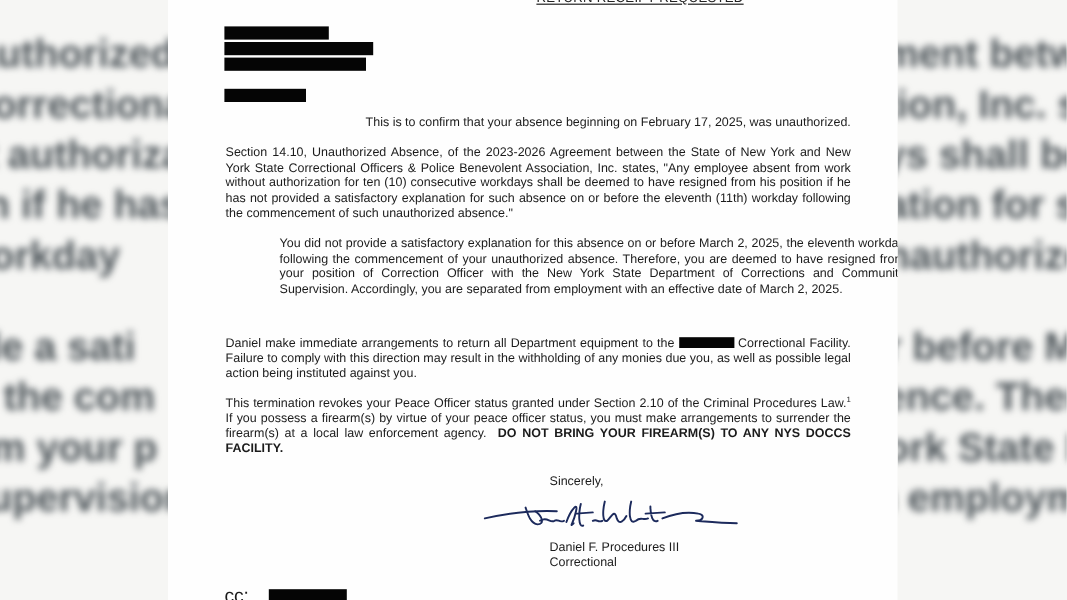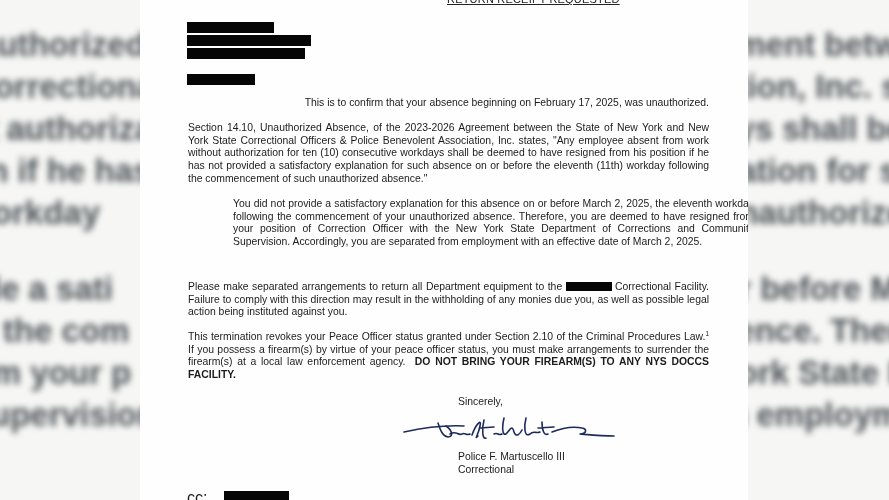--- a/index.html
+++ b/index.html
@@ -114,21 +114,21 @@
 
   <div class="body-text" style="top:122px;">
     <p>Section 14.10, Unauthorized Absence, of the 2023-2026 Agreement between the State of New York and New York State Correctional Officers &amp; Police Benevolent Association, Inc. states, "Any employee absent from work without authorization for ten (10) consecutive workdays shall be deemed to have resigned from his position if he has not provided a satisfactory explanation for such absence on or before the eleventh (11th) workday following the commencement of such unauthorized absence."</p>
   </div>
 
   <div class="body-text" style="top:198px;margin-left:45px;">
     <p>You did not provide a satisfactory explanation for this absence on or before March 2, 2025, the eleventh workday following the commencement of your unauthorized absence.  Therefore, you are deemed to have resigned from your position of Correction Officer with the New York State Department of Corrections and Community Supervision.  Accordingly, you are separated from employment with an effective date of March 2, 2025.</p>
   </div>
 
   <div class="body-text" style="top:281px;">
-    <p><span>Please make separated arrangements to return all Department equipment to the</span> <span class="inline-redact"></span> <span>Correctional Facility. Failure to comply with this direction may result in the withholding of any monies due you, as well as possible legal action being instituted against you.</span></p>
+    <p><span>Daniel make immediate arrangements to return all Department equipment to the</span> <span class="inline-redact"></span> <span>Correctional Facility. Failure to comply with this direction may result in the withholding of any monies due you, as well as possible legal action being instituted against you.</span></p>
   </div>
 
   <div class="body-text" style="top:331px;">
     <p><span>This termination revokes your Peace Officer status granted under Section 2.10 of the Criminal Procedures Law.</span><sup>1</sup><span style="white-space:pre-wrap;">  If you possess a firearm(s) by virtue of your peace officer status, you must make arrangements to surrender the firearm(s) at a local law enforcement agency.  </span><span class="b">DO NOT BRING YOUR FIREARM(S) TO ANY NYS DOCCS FACILITY.</span></p>
   </div>
 
   <div class="sig-block" style="top:396px;">Sincerely,</div>
 
   <svg class="signature" viewBox="0 0 215 32">
     <g fill="none" stroke="#1c2a5c" stroke-width="1.6" stroke-linecap="round" stroke-linejoin="round">
@@ -138,18 +138,18 @@
       <path d="M70,23 C74,12 80,6 78,14 C76,24 72,28 76,24"></path>
       <path d="M82,8 C80,16 80,28 84,26 M78,16 L92,15"></path>
       <path d="M92,22 C96,20 96,24 100,22"></path>
       <path d="M102,6 C100,14 100,24 104,22 C108,18 110,12 112,20 C114,26 118,22 120,18"></path>
       <path d="M124,6 C122,14 122,26 128,22 C132,18 134,22 138,20"></path>
       <path d="M140,10 C140,18 142,24 146,22 M136,16 L152,15"></path>
       <path d="M150,20 C160,16 170,14 180,16 C186,17 184,22 178,22 C190,23 200,24 212,24"></path>
     </g>
   </svg>
 
-  <div class="sig-block" style="top:451px;">Police F. Martuscello III</div>
+  <div class="sig-block" style="top:451px;">Daniel F. Procedures III</div>
   <div class="sig-block" style="top:464px;">Correctional</div>
 
   <div class="cc">cc:</div>
   <div class="redact" style="left:84px; top:491px; width:65px; height:10px;"></div>
 </div>
 
 </body></html>

